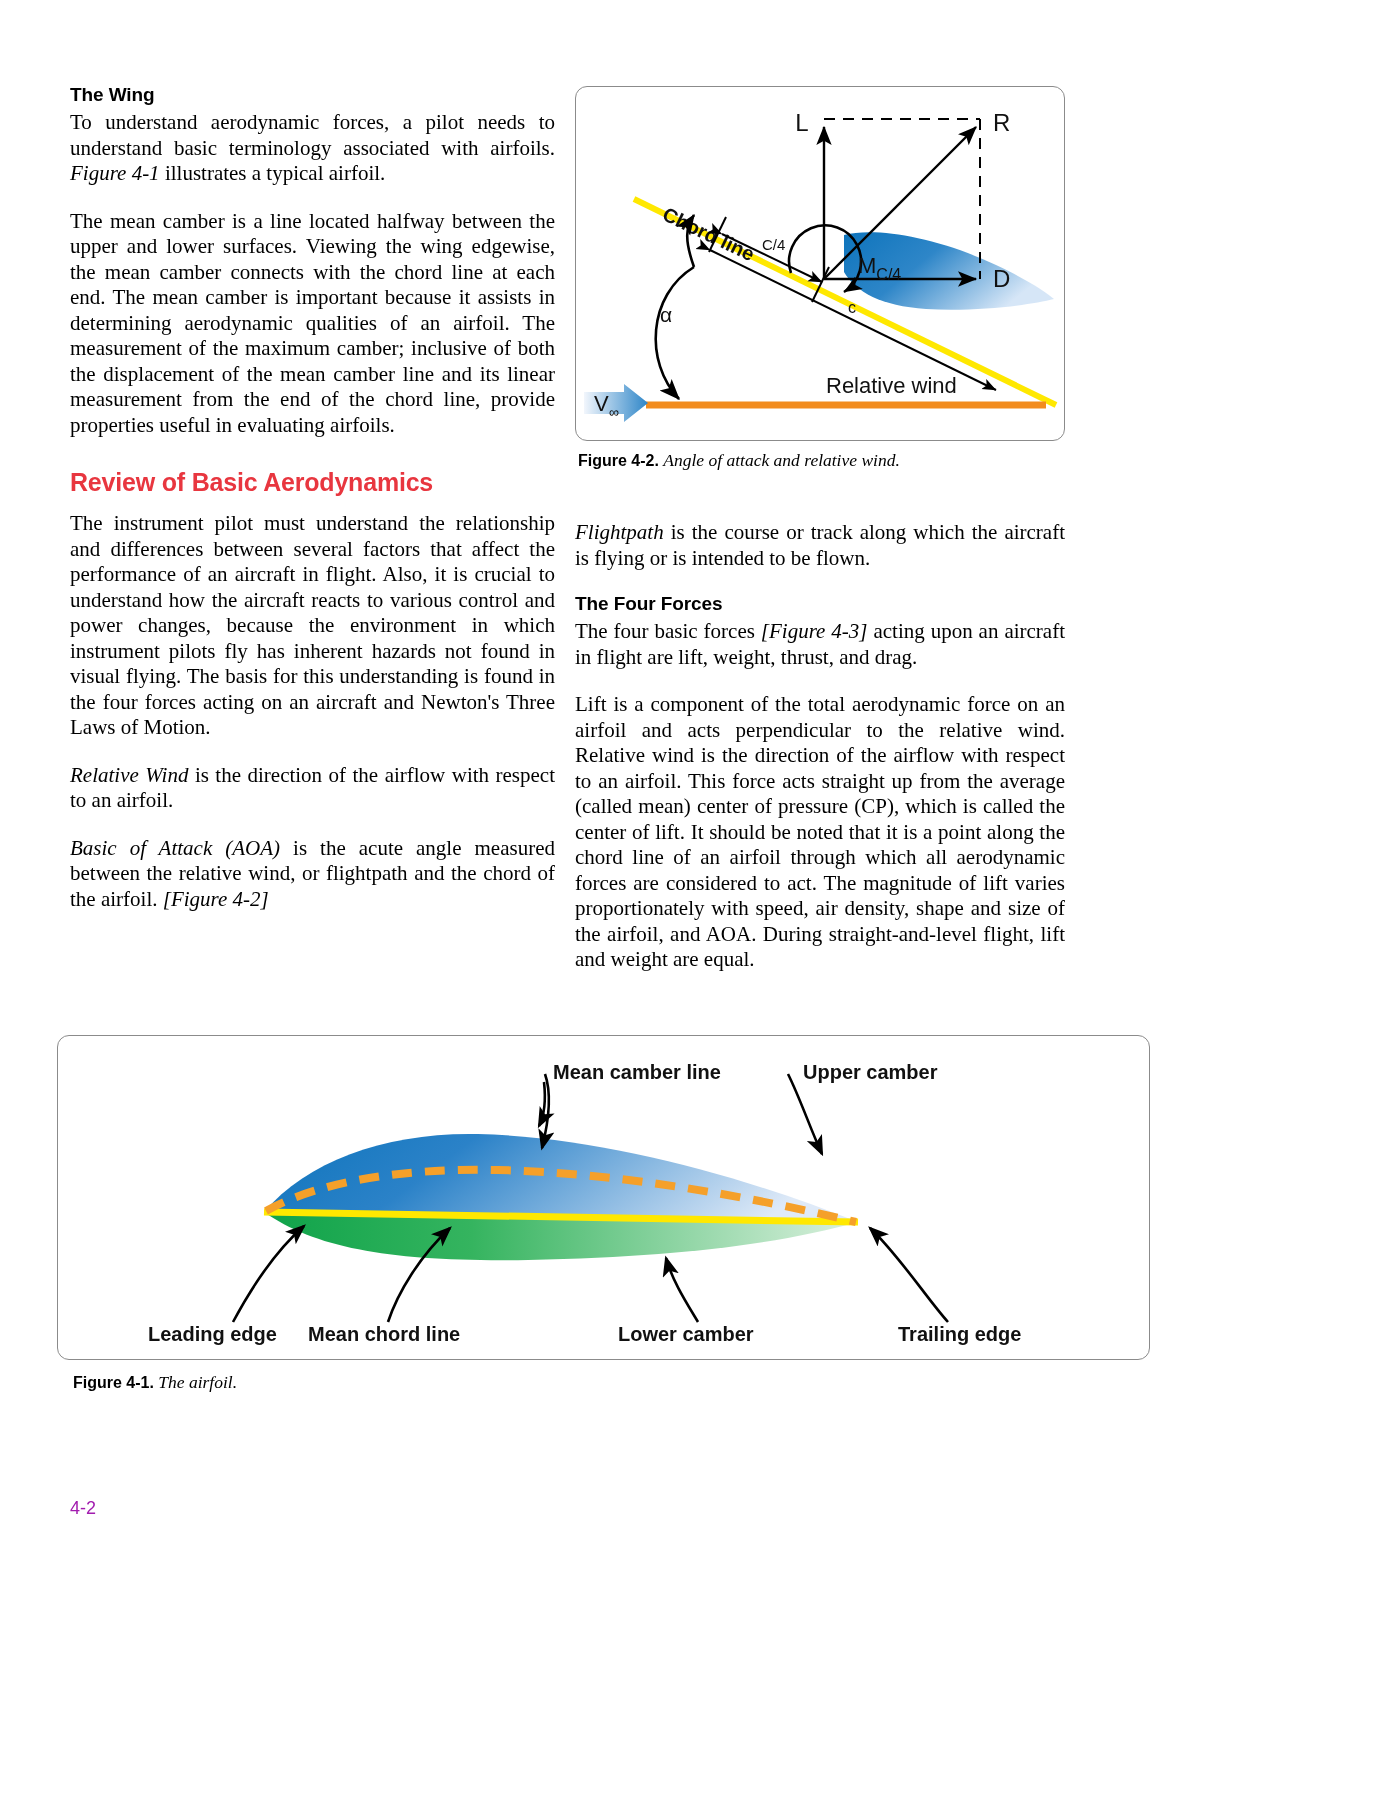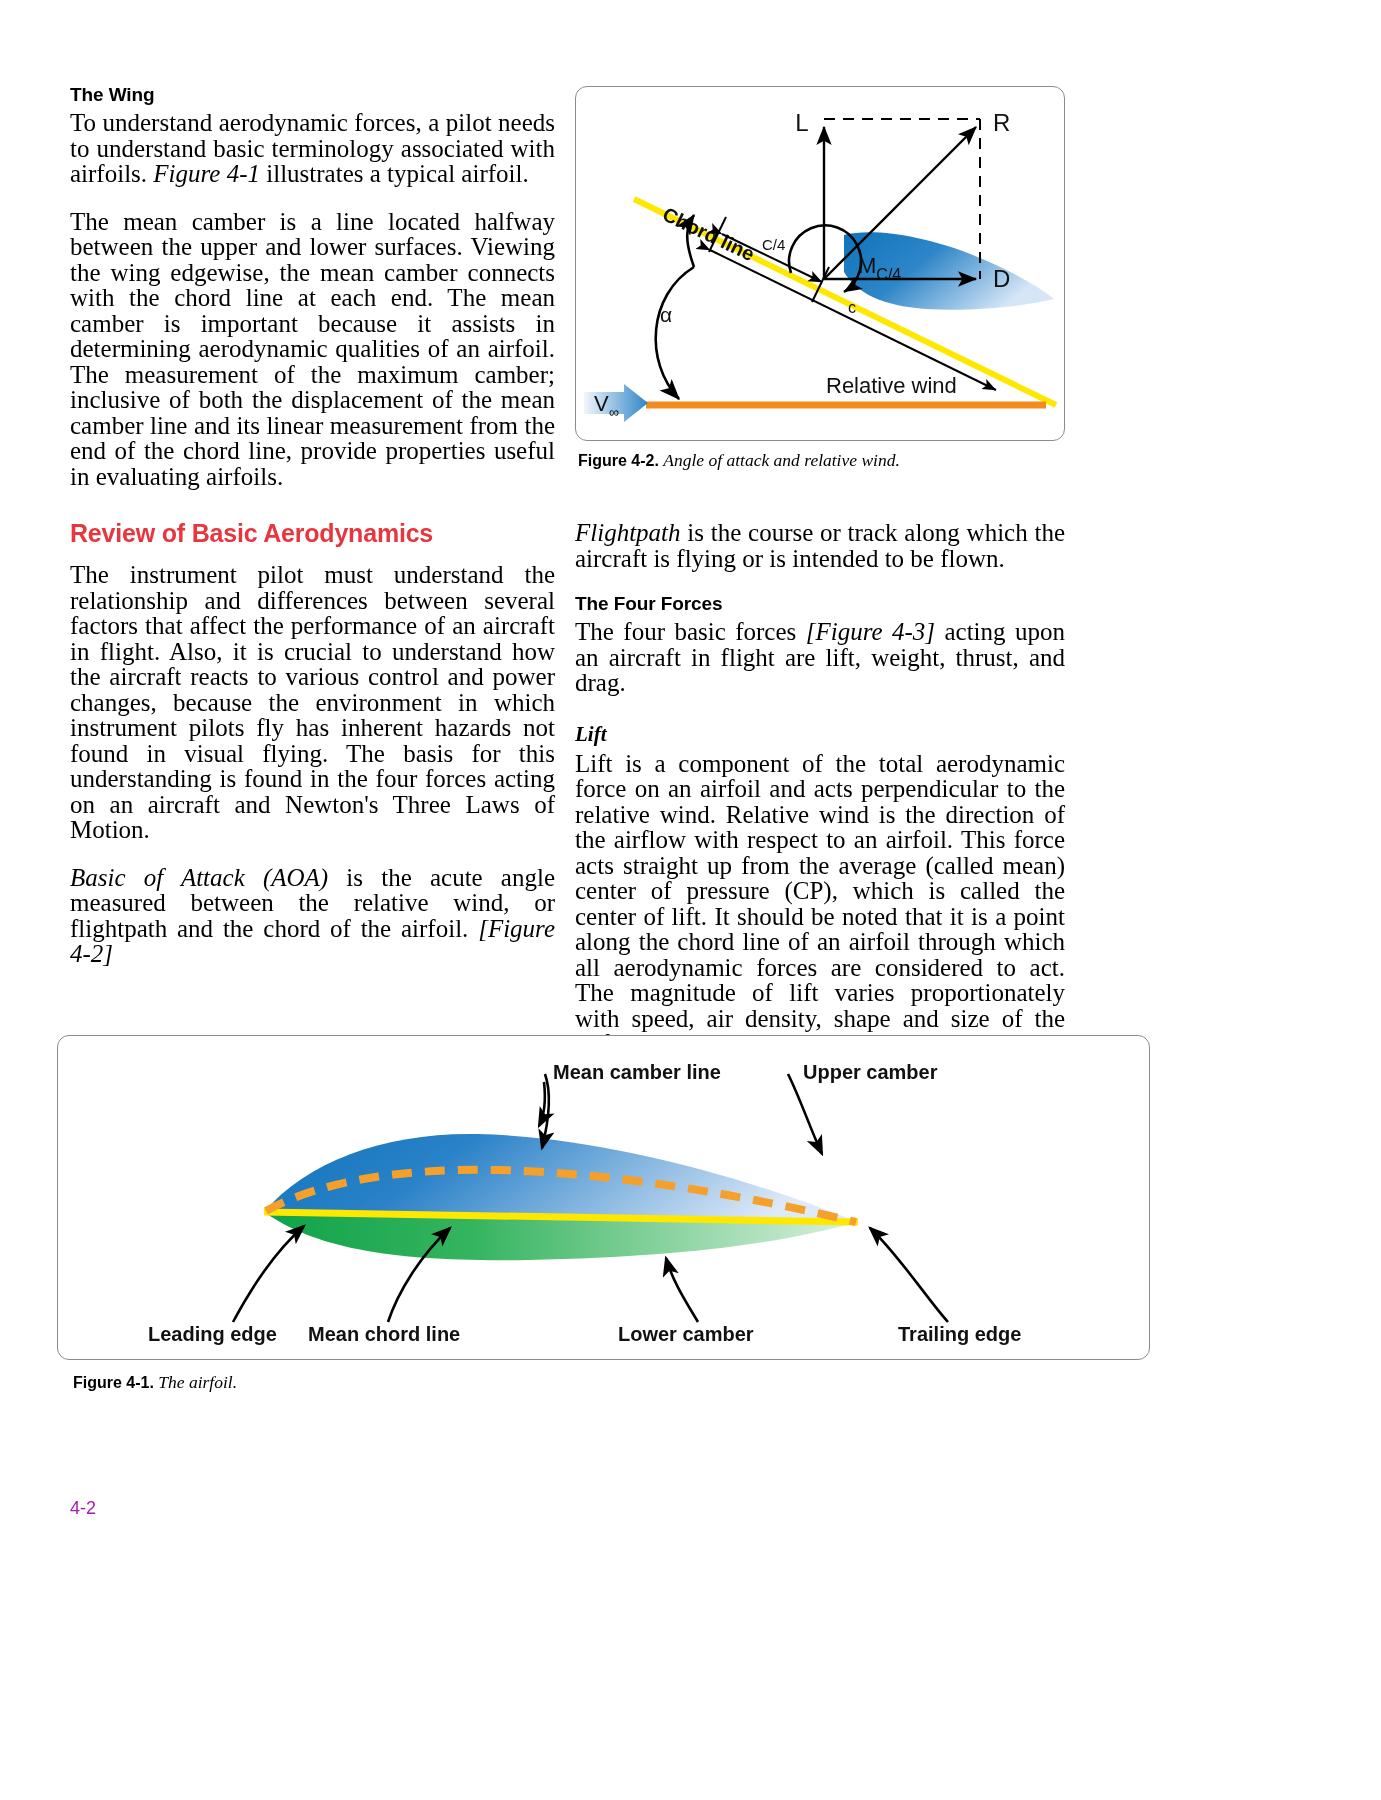--- a/index.html
+++ b/index.html
@@ -46,21 +46,21 @@
     letter-spacing: -0.1px;
   }
   h3.sub-head-italic {
     font-family: "Liberation Serif", serif;
     font-size: 21px;
     font-weight: bold;
     font-style: italic;
     margin: 26px 0 4px 0;
   }
   p.body {
-    font-size: 25px;
+    font-size: 21px;
     line-height: 25.5px;
     margin: 0 0 22px 0;
     text-align: justify;
     text-justify: inter-word;
     color: #000;
   }
   .it { font-style: italic; }
 
   
   .figure-box {
@@ -115,33 +115,33 @@
 
     <p class="body"><span>To understand aerodynamic forces, a pilot needs to understand basic terminology associated with airfoils. </span><span class="it">Figure 4-1</span><span> illustrates a typical airfoil.</span></p>
 
 
     <p class="body">The mean camber is a line located halfway between the upper and lower surfaces. Viewing the wing edgewise, the mean camber connects with the chord line at each end. The mean camber is important because it assists in determining aerodynamic qualities of an airfoil. The measurement of the maximum camber; inclusive of both the displacement of the mean camber line and its linear measurement from the end of the chord line, provide properties useful in evaluating airfoils.</p>
 
     <h2 class="section-head">Review of Basic Aerodynamics</h2>
 
     <p class="body">The instrument pilot must understand the relationship and differences between several factors that affect the performance of an aircraft in flight. Also, it is crucial to understand how the aircraft reacts to various control and power changes, because the environment in which instrument pilots fly has inherent hazards not found in visual flying. The basis for this understanding is found in the four forces acting on an aircraft and Newton's Three Laws of Motion.</p>
 
+    <p class="body"><span class="it">Relative Wind</span><span> is the direction of the airflow with respect to an airfoil.</span></p>
 
     <p class="body"><span class="it">Basic of Attack (AOA)</span><span> is the acute angle measured between the relative wind, or flightpath and the chord of the airfoil. </span><span class="it">[Figure 4-2]</span></p>
   </div>
 
   <div class="col-right" style="top: 520px;">
 
     <p class="body"><span class="it">Flightpath</span><span> is the course or track along which the aircraft is flying or is intended to be flown.</span></p>
 
     <h3 class="sub-head">The Four Forces</h3>
 
     <p class="body"><span>The four basic forces </span><span class="it">[Figure 4-3]</span><span> acting upon an aircraft in flight are lift, weight, thrust, and drag.</span></p>
 
-    <h3 class="sub-head-italic">Lift</h3>
 
     <p class="body">Lift is a component of the total aerodynamic force on an airfoil and acts perpendicular to the relative wind. Relative wind is the direction of the airflow with respect to an airfoil. This force acts straight up from the average (called mean) center of pressure (CP), which is called the center of lift. It should be noted that it is a point along the chord line of an airfoil through which all aerodynamic forces are considered to act. The magnitude of lift varies proportionately with speed, air density, shape and size of the airfoil, and AOA. During straight-and-level flight, lift and weight are equal.</p>
   </div>
 
   <div class="figure-box" id="figure-42-box">
     <svg width="488" height="353" viewBox="0 0 488 353">
       <defs>
         <linearGradient id="af2grad" x1="0" y1="0" x2="1" y2="0.45">
           <stop offset="0%" stop-color="#0E74BC"></stop>
           <stop offset="45%" stop-color="#2E86C8"></stop>

